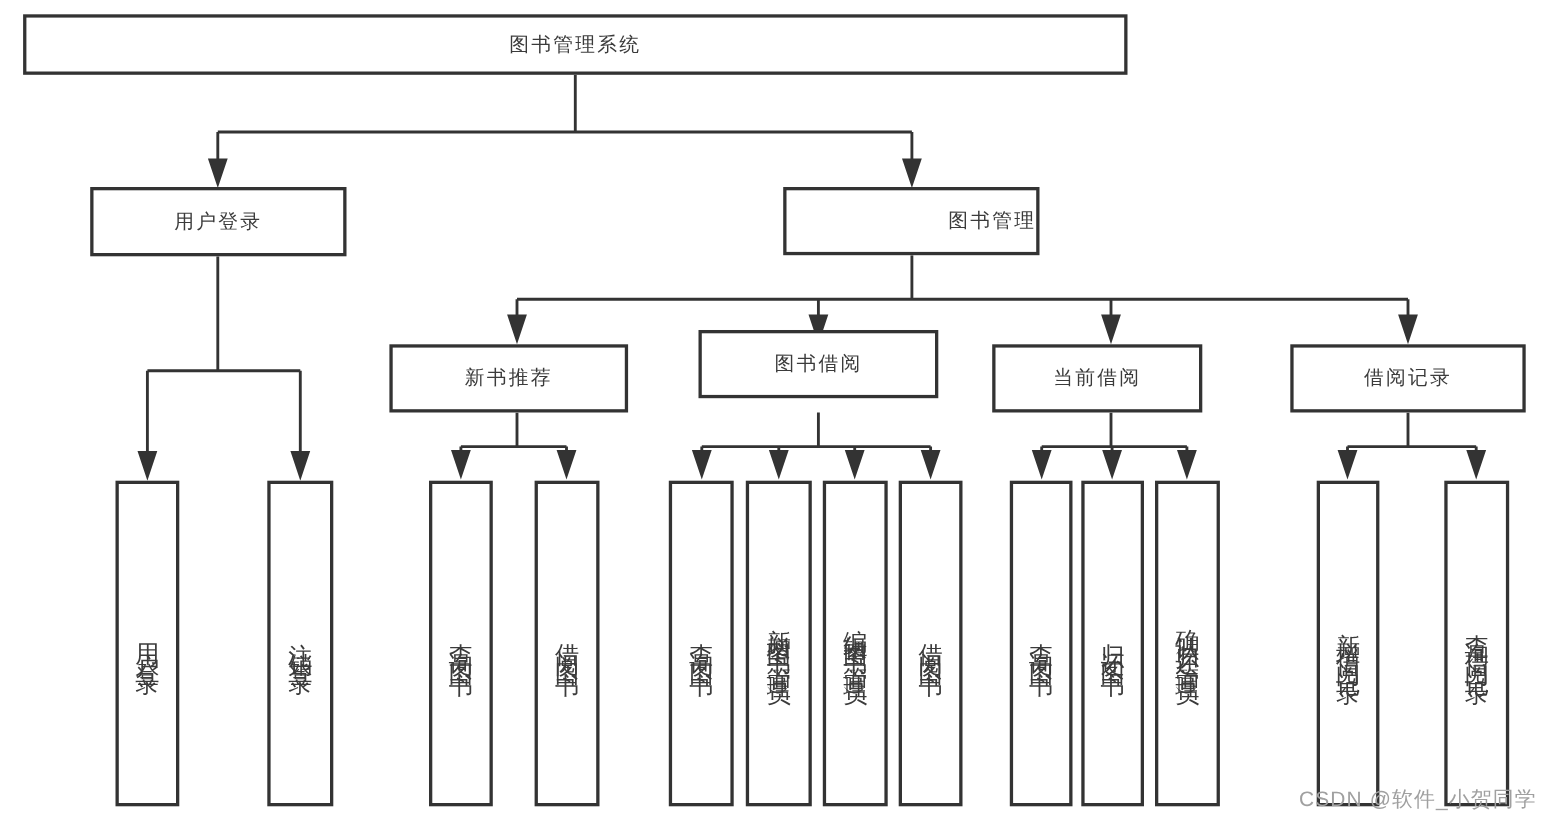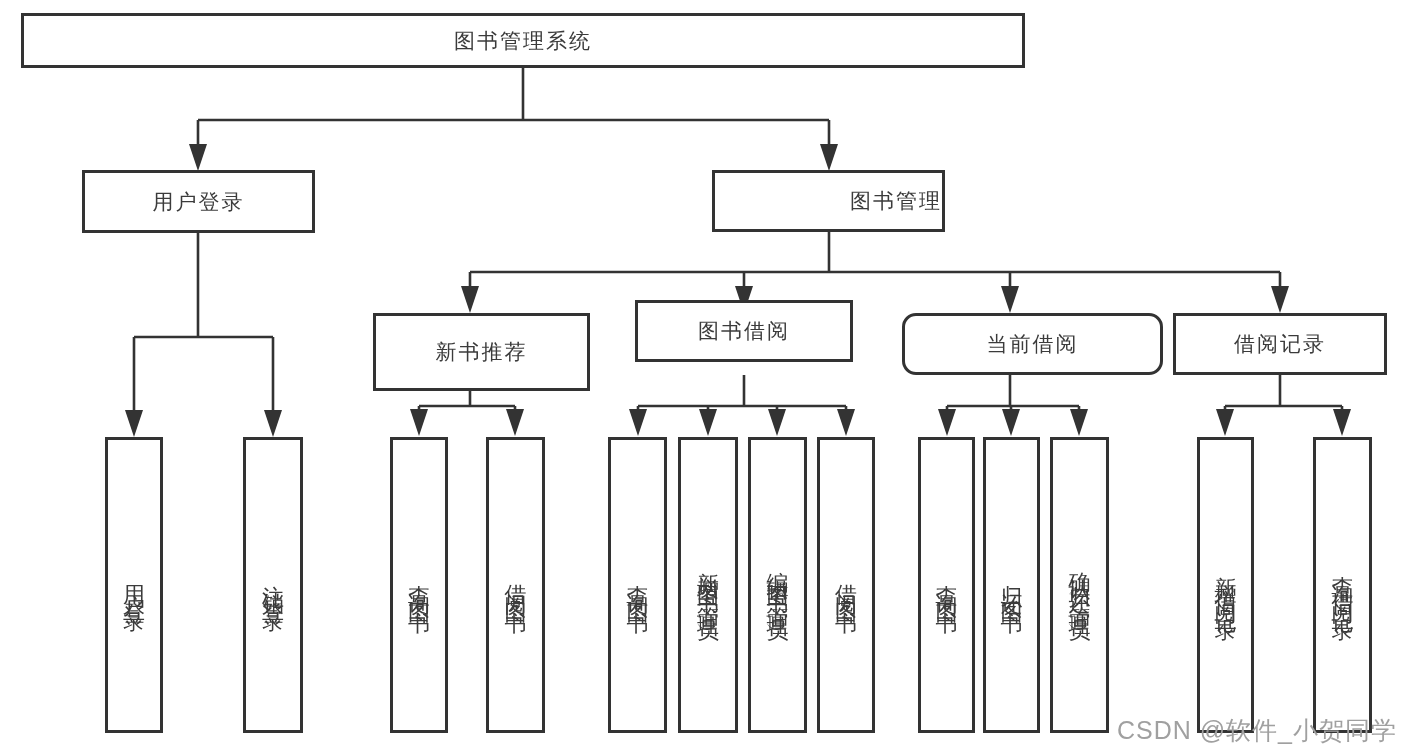--- a/index.html
+++ b/index.html
@@ -29,41 +29,42 @@
   .node{
     position:absolute;
     background:#fff;
     border:3px solid var(--line);
     display:flex;
     align-items:center;
     justify-content:center;
     color:var(--text);
   }
   .hbox span{
-    font-size:21px;
+    font-size:18px;
     letter-spacing:2px;
     white-space:nowrap;
     line-height:1.2;
+    font-family:Liberation Serif, serif;
   }
   .vbox span{
     writing-mode:vertical-rl;
     text-orientation:mixed;
     font-size:22px;
     letter-spacing:9px;
     line-height:1;
     white-space:nowrap;
   }
   .vbox span.tight{
     letter-spacing:7px;
   }
   .watermark{
     position:absolute;
     right:8px;
     top:714px;
-    font-size:25px;
+    font-size:19px;
     color:var(--watermark);
     letter-spacing:1px;
     white-space:nowrap;
     z-index:5;
   }
 </style>
 </head>
 <body>
 
 <div class="stage">
@@ -97,27 +98,27 @@
     <span>图书管理系统</span>
   </div>
 
   <div class="node hbox" style="left:82px;top:170px;width:233px;height:63px;">
     <span>用户登录</span>
   </div>
   <div class="node hbox" style="left:712px;top:170px;width:233px;height:62px;justify-content:flex-end;">
     <span>图书管理</span>
   </div>
 
-  <div class="node hbox" style="left:373px;top:313px;width:217px;height:78px;">
+  <div class="node hbox" style="left:354px;top:313px;width:217px;height:62px;">
     <span>新书推荐</span>
   </div>
   <div class="node hbox" style="left:635px;top:300px;width:218px;height:62px;">
     <span>图书借阅</span>
   </div>
-  <div class="node hbox" style="left:902px;top:313px;width:261px;height:62px;border-radius:14px;">
+  <div class="node hbox" style="left:902px;top:313px;width:191px;height:62px;">
     <span>当前借阅</span>
   </div>
   <div class="node hbox" style="left:1173px;top:313px;width:214px;height:62px;">
     <span>借阅记录</span>
   </div>
 
   <div class="node vbox" style="left:105px;top:437px;width:58px;height:296px;">
     <span>用户登录</span>
   </div>
   <div class="node vbox" style="left:243px;top:437px;width:60px;height:296px;">

